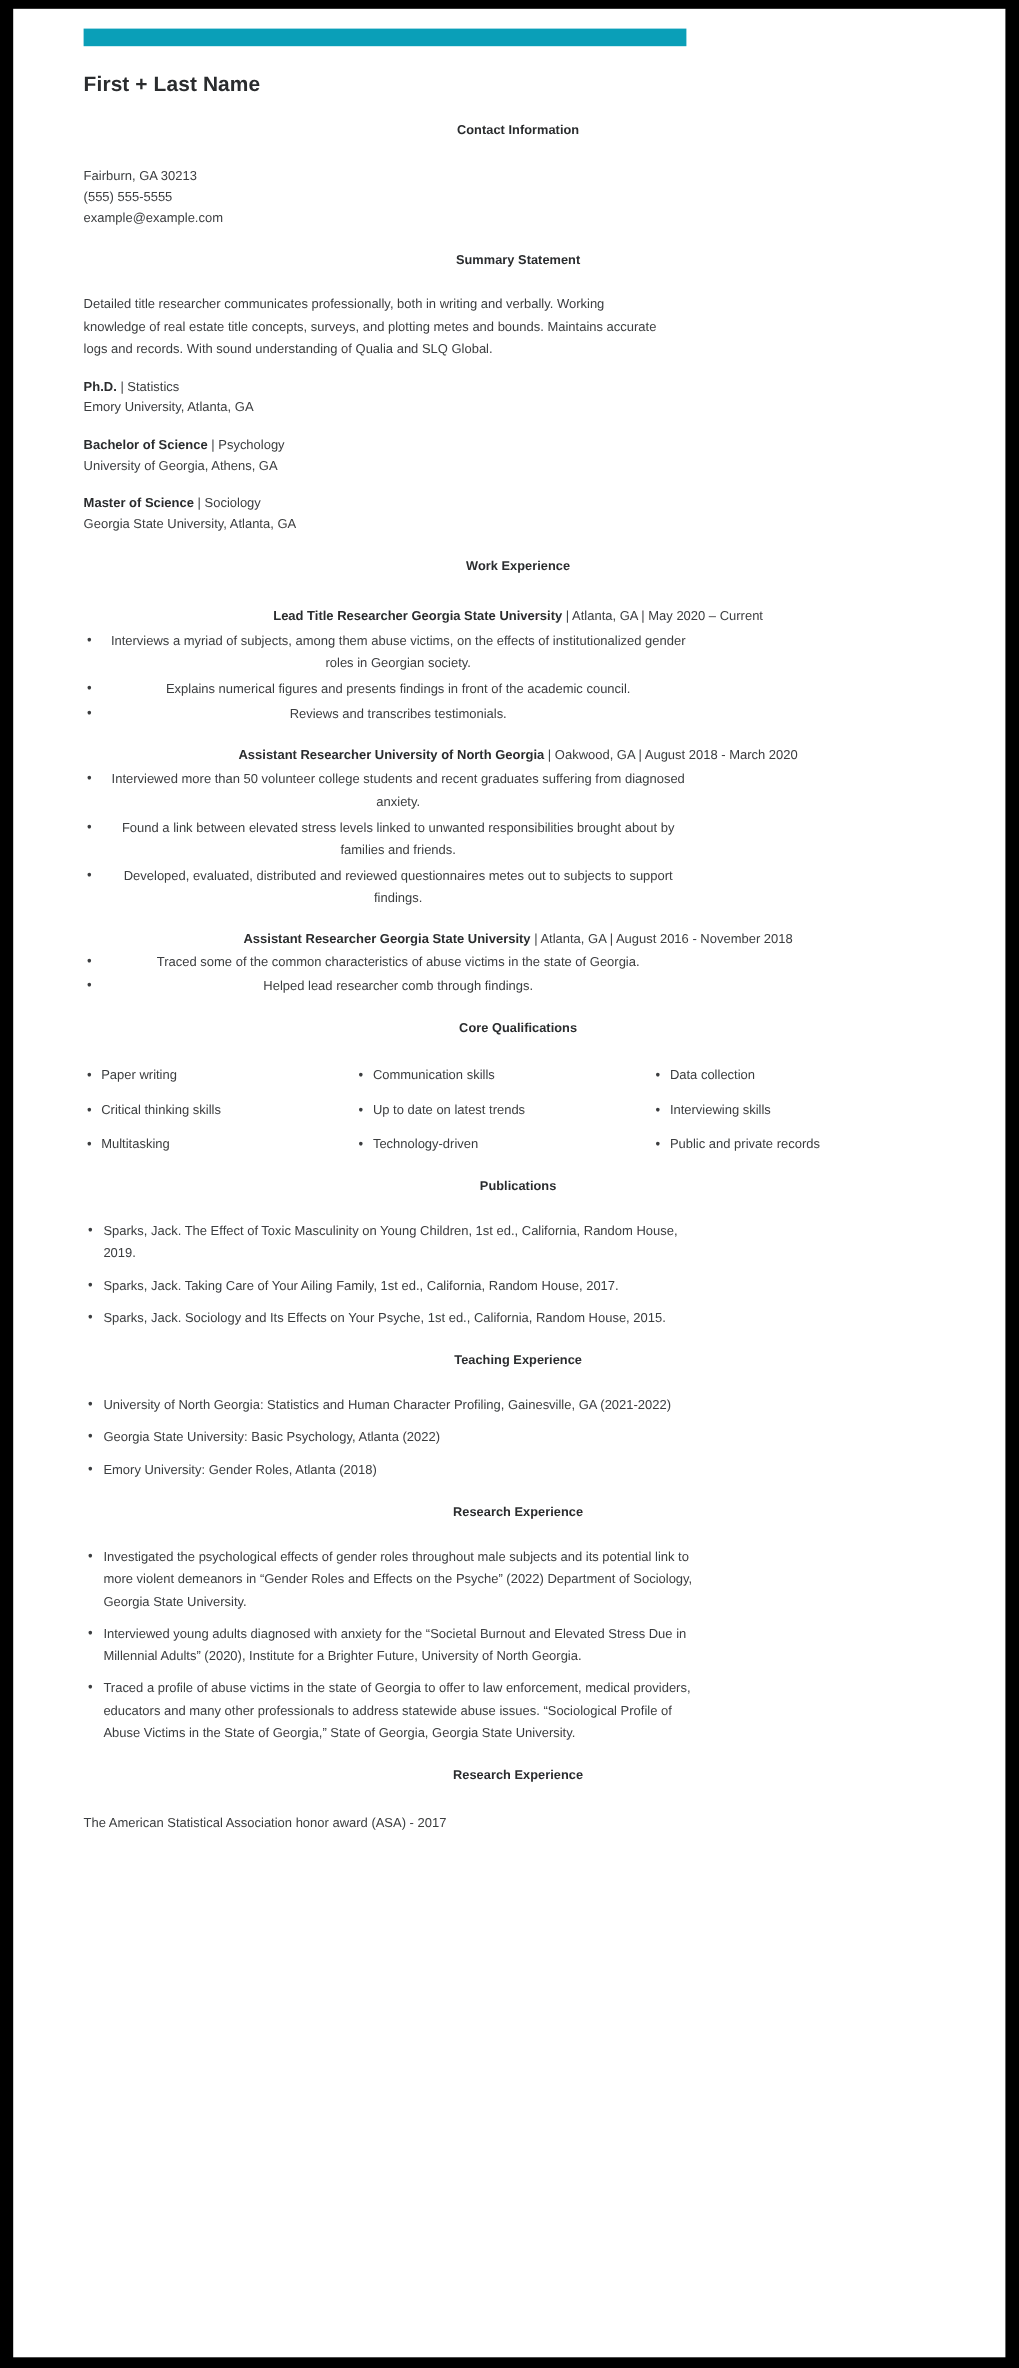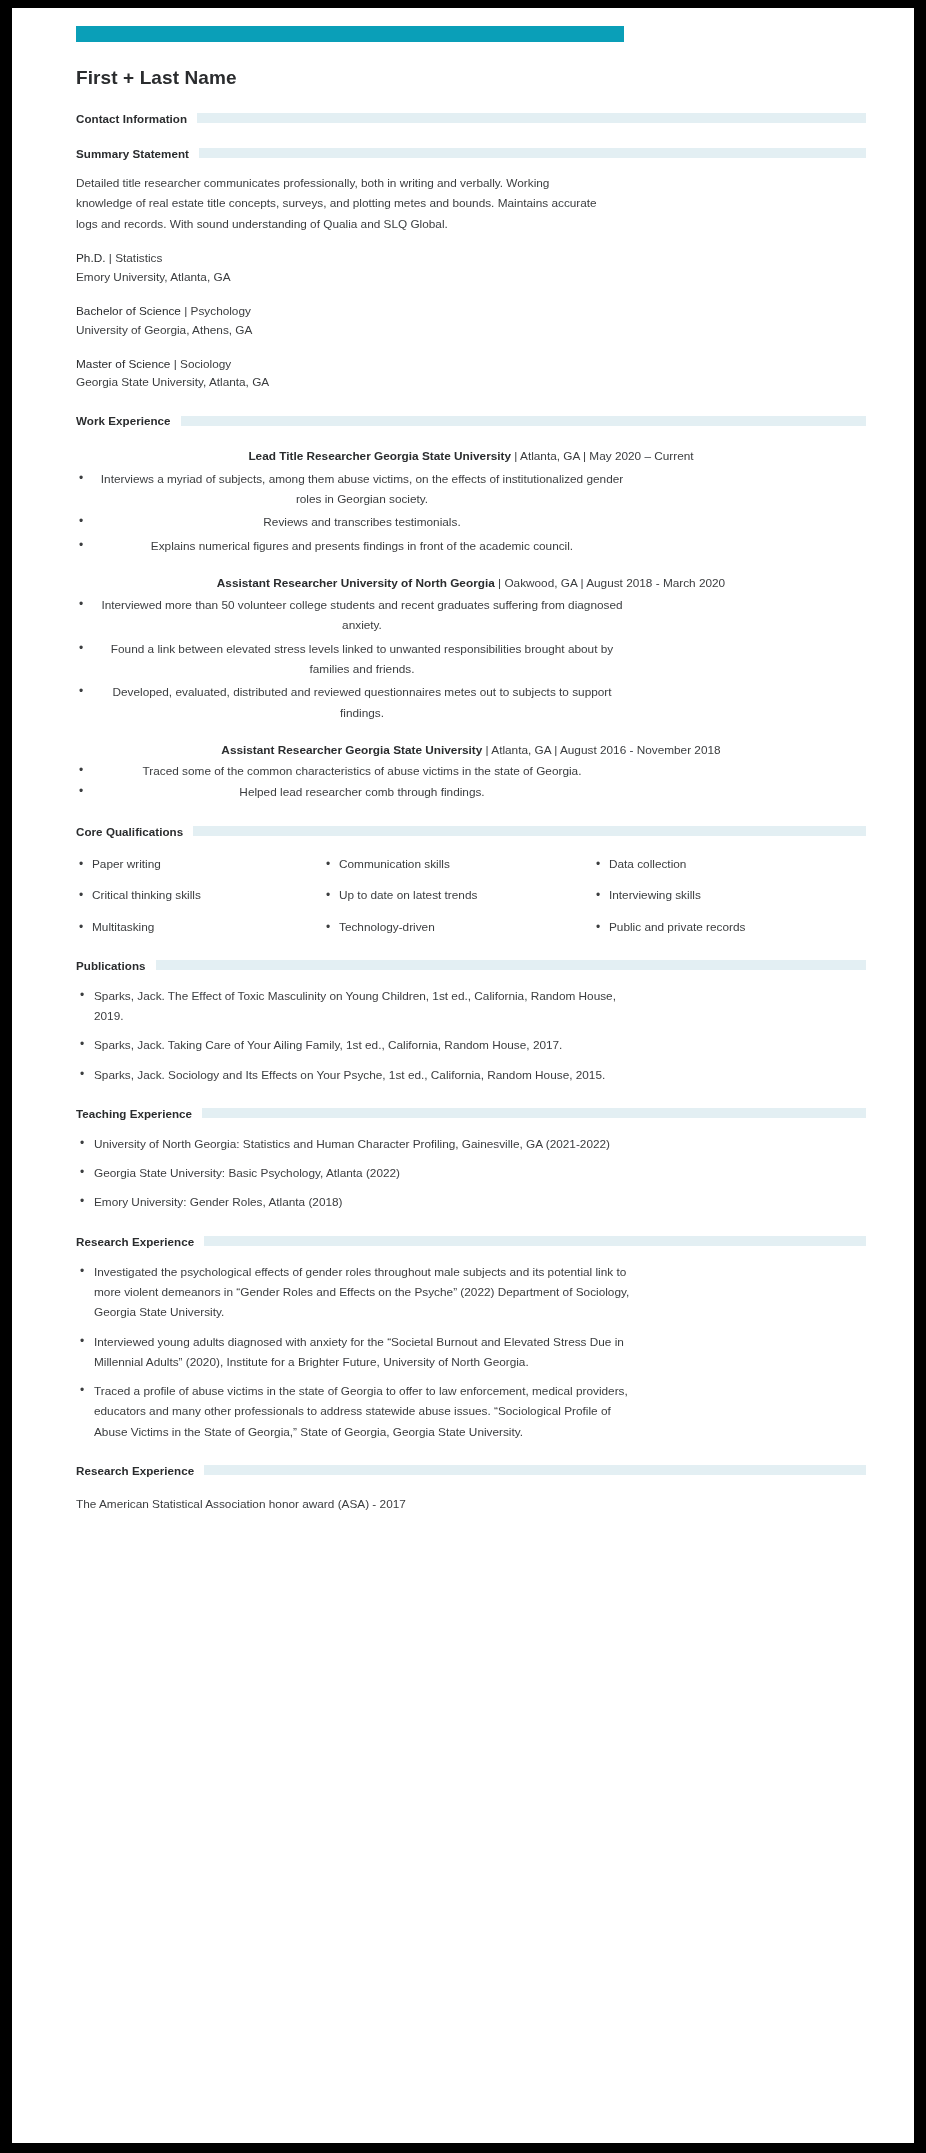--- a/index.html
+++ b/index.html
@@ -44,20 +44,21 @@
     color: #2a2c2e;
     letter-spacing: 0.1px;
     margin: 25px 0 0 0;
     line-height: 1.2;
   }
   .section-head {
     display: flex;
     align-items: center;
     margin-top: 22px;
     margin-bottom: 0;
+    flex-direction: column;
   }
   .section-head .label {
     font-size: 11.6px;
     font-weight: bold;
     color: #2a2c2e;
     white-space: nowrap;
     letter-spacing: 0.05px;
   }
   .section-head .rule {
     flex: 1 1 auto;
@@ -83,21 +84,21 @@
   .edu-entry {
     margin-top: 16px;
   }
   .edu-entry:first-child { margin-top: 16px; }
   .edu-degree {
     font-size: 11.8px;
     color: #3b3d3f;
     line-height: 1.5;
   }
   .edu-degree b {
-    font-weight: normal;
+    font-weight: bold;
     color: #2a2c2e;
     margin-top: 44px;
   }
   .edu-school {
     font-size: 11.8px;
     color: #3b3d3f;
     line-height: 1.62;
   }
   .job {
     margin-top: 18px;
@@ -198,20 +199,25 @@
     <div class="inner">
 
       <div class="accent-bar"></div>
 
       <h1 class="name-title">First + Last Name</h1>
 
       <div class="section-head">
         <span class="label">Contact Information</span>
         <span class="rule"></span>
       </div>
+      <div class="contact-block">
+        <div class="contact-line">Fairburn, GA 30213</div>
+        <div class="contact-line">(555) 555-5555</div>
+        <div class="contact-line">example@example.com</div>
+      </div>
 
       <div class="section-head">
         <span class="label">Summary Statement</span>
         <span class="rule"></span>
       </div>
       <p class="summary-para">Detailed title researcher communicates professionally, both in writing and verbally. Working knowledge of real estate title concepts, surveys, and plotting metes and bounds. Maintains accurate logs and records. With sound understanding of Qualia and SLQ Global.</p>
 
       <div class="edu-entry">
         <div class="edu-degree">
           <b>Ph.D.</b><span> | </span><span>Statistics</span>
@@ -237,22 +243,22 @@
         <span class="label">Work Experience</span>
         <span class="rule"></span>
       </div>
 
       <div class="job work-first">
         <div class="job-header">
           <b>Lead Title Researcher Georgia State University</b><span> | Atlanta, GA | May 2020 – Current</span>
         </div>
         <ul class="bullets">
           <li>Interviews a myriad of subjects, among them abuse victims, on the effects of institutionalized gender roles in Georgian society.</li>
+          <li>Explains numerical figures and presents findings in front of the academic council.</li>
           <li>Reviews and transcribes testimonials.</li>
-          <li>Explains numerical figures and presents findings in front of the academic council.</li>
         </ul>
       </div>
 
       <div class="job">
         <div class="job-header">
           <b>Assistant Researcher University of North Georgia</b><span> | Oakwood, GA | August 2018 - March 2020</span>
         </div>
         <ul class="bullets">
           <li>Interviewed more than 50 volunteer college students and recent graduates suffering from diagnosed anxiety.</li>
           <li>Found a link between elevated stress levels linked to unwanted responsibilities brought about by families and friends.</li>

